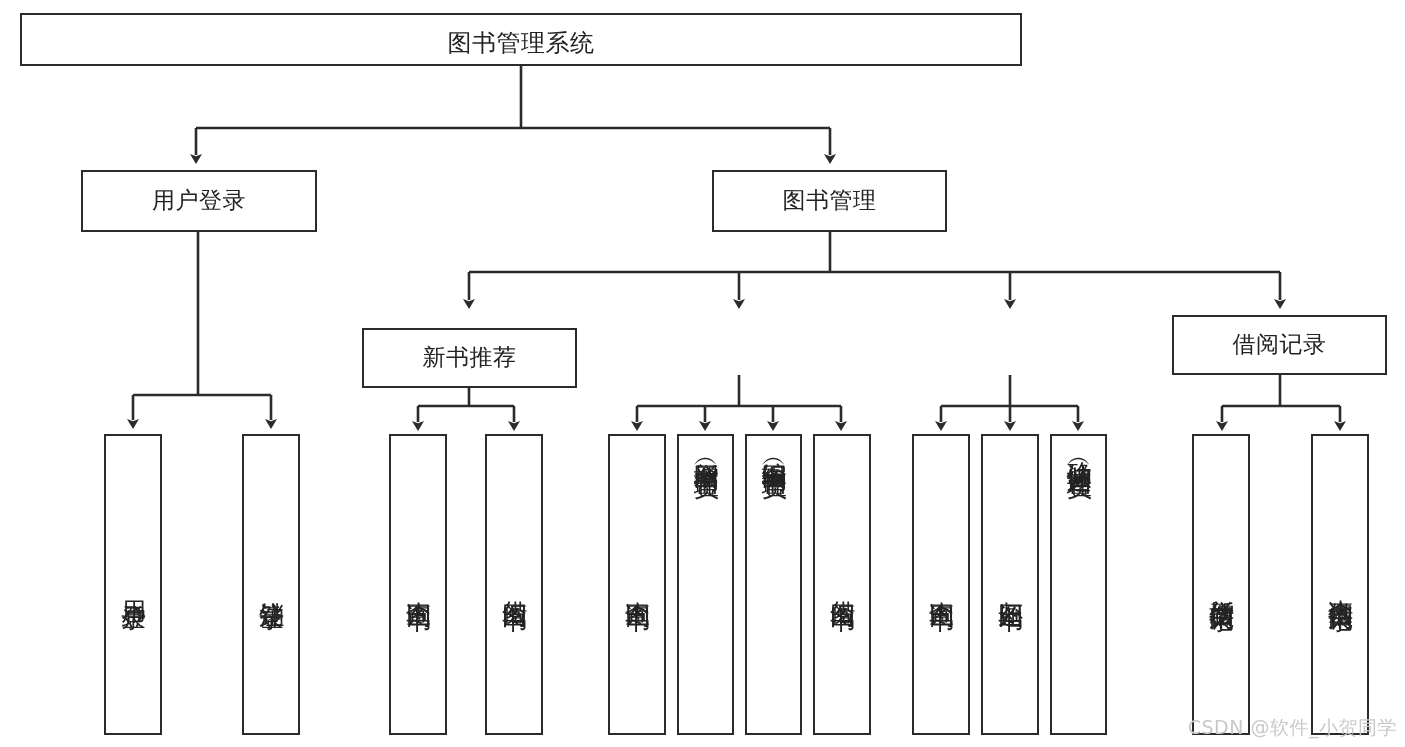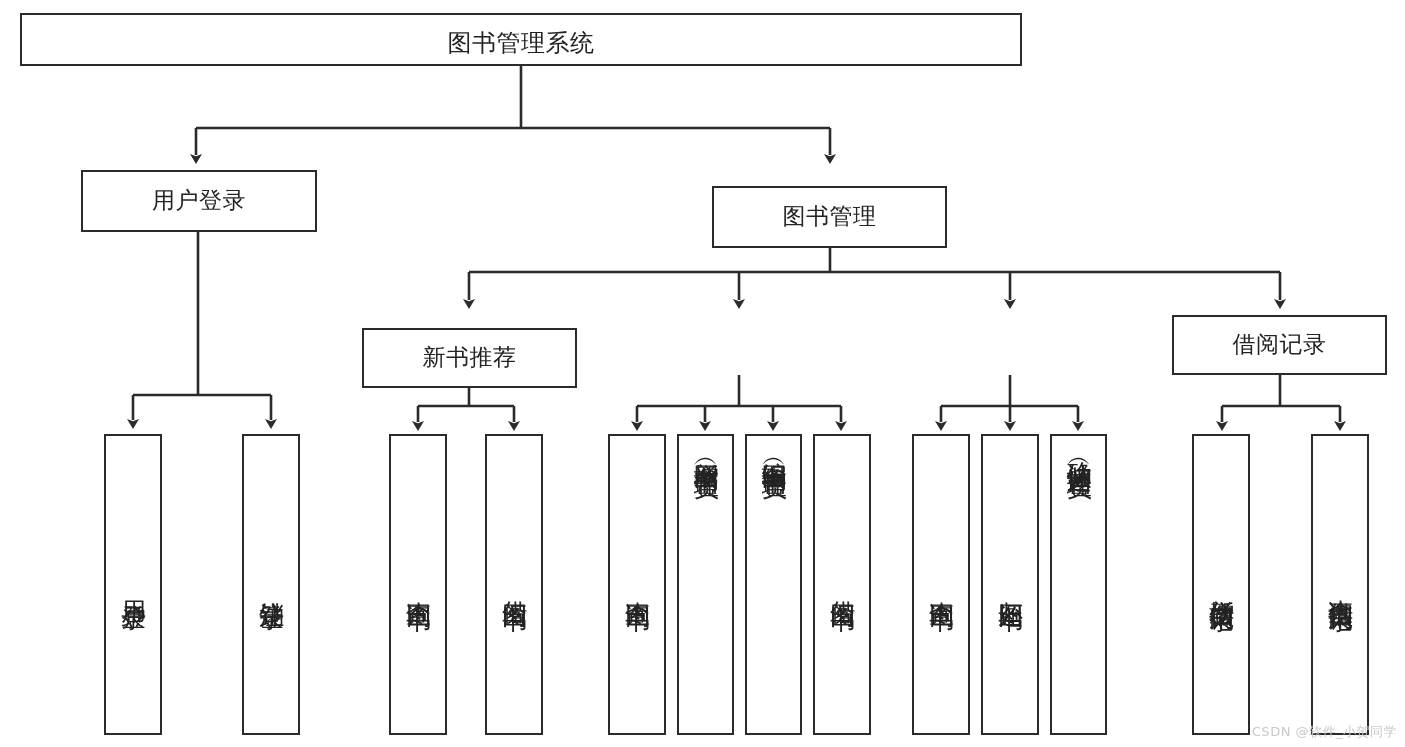--- a/index.html
+++ b/index.html
@@ -66,21 +66,21 @@
   }
   
   .v-node.v-center {
     align-items: center;
     padding-top: 0;
   }
   #watermark {
     position: absolute;
     right: 8px;
     bottom: 6px;
-    font-size: 13px;
+    font-size: 19px;
     color: #c9c9c9;
     letter-spacing: 0.5px;
     z-index: 3;
     white-space: nowrap;
     font-family: "DejaVu Sans", "Liberation Sans", sans-serif;
   }
 </style>
 </head>
 <body>
 
@@ -137,21 +137,21 @@
   </svg>
 
   <div class="node h-node" id="node-root" style="left:20px; top:13px; width:1002px; height:53px;">
     <span class="lbl">图书管理系统</span>
   </div>
 
   <div class="node h-node" style="left:81px; top:170px; width:236px; height:62px;">
     <span class="lbl">用户登录</span>
   </div>
 
-  <div class="node h-node" style="left:712px; top:170px; width:235px; height:62px;margin-top:16px;">
+  <div class="node h-node" style="left:712px; top:170px; width:235px; height:62px;">
     <span class="lbl">图书管理</span>
   </div>
 
   <div class="node h-node" style="left:362px; top:328px; width:215px; height:60px;">
     <span class="lbl">新书推荐</span>
   </div>
 
 
 
   <div class="node h-node" style="left:1172px; top:315px; width:215px; height:60px;">

